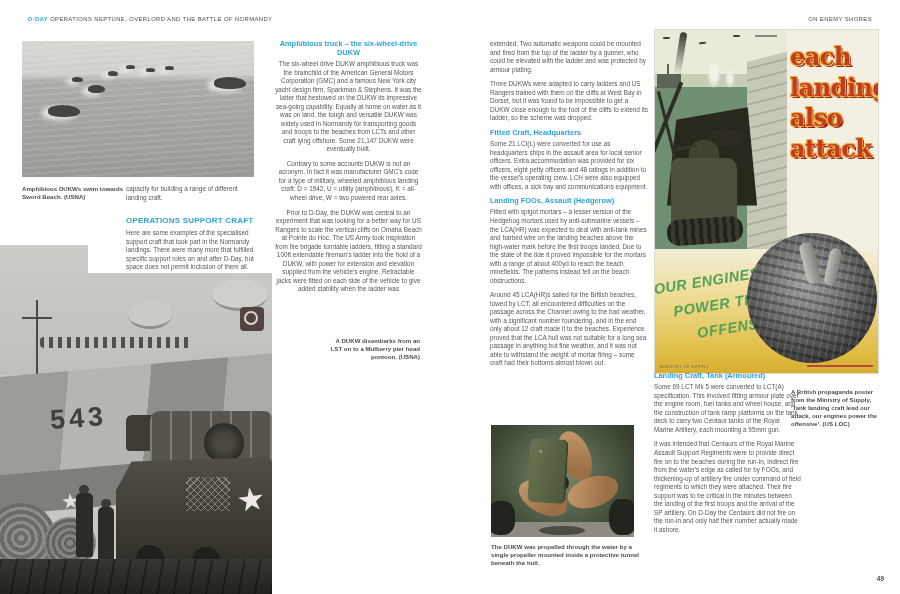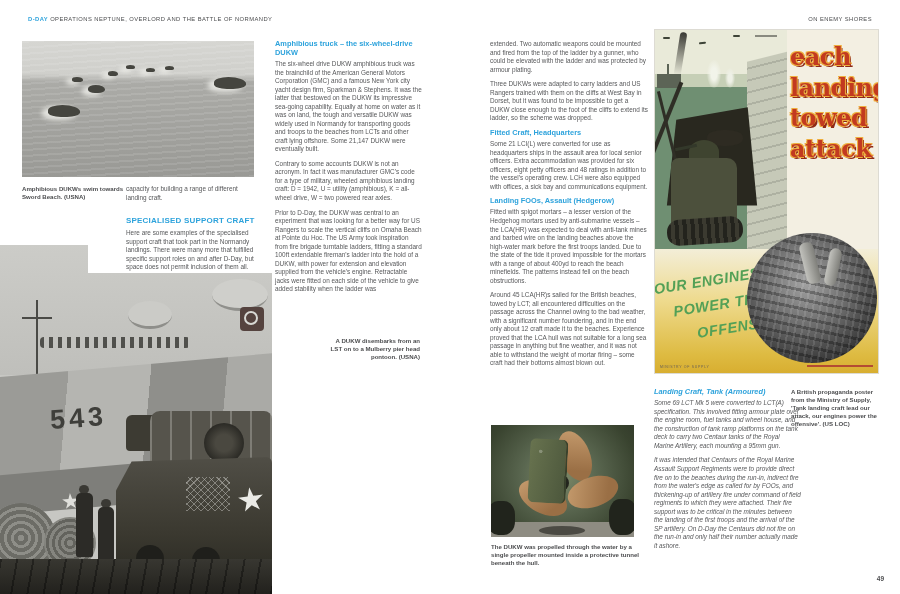--- a/index.html
+++ b/index.html
@@ -18,23 +18,23 @@
 
   
   .bodytext { font-size:6.4px; line-height:1.33; color:#57585a; }
   .bodytext p { margin-bottom:6px; }
   .h-blue { color:#2ea3dc; font-weight:bold; font-size:7.4px; line-height:1.2; margin-bottom:2.5px; }
   .h-blue-caps { color:#2ea3dc; font-weight:bold; font-size:8px; letter-spacing:.2px; margin-bottom:2.5px; }
   .caption { font-size:6.1px; line-height:1.3; font-weight:bold; color:#4c4d4f; }
 
   #col2 { left:126px; top:185px; width:134px; }
   #col2 .gap { height:8px; }
-  #col3 { left:275px; top:40px; width:147px; }
+  #col3 { left:275px; top:40px; width:147px;text-align:center; }
   #col4 { left:490px; top:40px; width:158px; }
-  #col5 { left:654px; top:388px; width:147px;font-style:italic; }
+  #col5 { left:654px; top:372px; width:147px; }
 
   #caption-sea { left:22px; top:185px; width:112px; }
   #caption-lst { left:328px; top:337px; width:92px; text-align:right; }
   #caption-prop { left:491px; top:543px; width:152px; }
   #caption-poster { left:791px; top:388px; width:96px; }
 
   
   #sea-photo { left:22px; top:41px; width:232px; height:136px; overflow:hidden;
     background:
       repeating-linear-gradient(176deg, rgba(255,255,255,.10) 0 2px, rgba(0,0,0,0) 2px 6px),
@@ -188,21 +188,21 @@
     <div class="blob" style="left:124px;top:27px;width:9px;height:4px;"></div>
     <div class="blob" style="left:143px;top:25px;width:9px;height:4px;"></div>
     <div class="blob" style="left:192px;top:36px;width:32px;height:12px;"></div>
   </div>
 
   <div id="caption-sea" class="abs caption">Amphibious DUKWs swim towards Sword Beach. (USNA)</div>
 
   <div id="col2" class="abs bodytext">
     <p>capacity for building a range of different landing craft.</p>
     <div class="gap"></div>
-    <div class="h-blue-caps">SPECIALISED SUPPORT CRAFT</div>
+    <div class="h-blue-caps">OPERATIONS SUPPORT CRAFT</div>
     <p>Here are some examples of the specialised support craft that took part in the Normandy landings. There were many more that fulfilled specific support roles on and after D-Day, but space does not permit inclusion of them all.</p>
   </div>
 
   <div id="col3" class="abs bodytext">
     <div class="h-blue">Amphibious truck – the six-wheel-drive DUKW</div>
     <p>The six-wheel drive DUKW amphibious truck was the brainchild of the American General Motors Corporation (GMC) and a famous New York city yacht design firm, Sparkman &amp; Stephens. It was the latter that bestowed on the DUKW its impressive sea-going capability. Equally at home on water as it was on land, the tough and versatile DUKW was widely used in Normandy for transporting goods and troops to the beaches from LCTs and other craft lying offshore. Some 21,147 DUKW were eventually built.</p>
     <p>Contrary to some accounts DUKW is not an acronym. In fact it was manufacturer GMC's code for a type of military, wheeled amphibious landing craft: D = 1942, U = utility (amphibious), K = all-wheel drive, W = two powered rear axles.</p>
     <p>Prior to D-Day, the DUKW was central to an experiment that was looking for a better way for US Rangers to scale the vertical cliffs on Omaha Beach at Pointe du Hoc. The US Army took inspiration from fire brigade turntable ladders, fitting a standard 100ft extendable fireman's ladder into the hold of a DUKW, with power for extension and elevation supplied from the vehicle's engine. Retractable jacks were fitted on each side of the vehicle to give added stability when the ladder was</p>
   </div>
 
@@ -279,21 +279,21 @@
       <div id="troops"></div>
       <div id="tank-turret"></div>
       <div id="tank-gun"></div>
       <div id="tank-body"></div>
       <div id="tank-tracks"></div>
     </div>
     <div id="poster-sig"></div>
     <div id="poster-words">
       <div class="poster-word">each</div>
       <div class="poster-word">landing</div>
-      <div class="poster-word">towed</div>
+      <div class="poster-word">also</div>
       <div class="poster-word">attack</div>
     </div>
     <div id="poster-band"></div>
     <div id="poster-slogan">
       <div>OUR ENGINES</div>
       <div class="slog2">POWER THE</div>
       <div class="slog3">OFFENSIVE</div>
     </div>
     <div id="engine-circle"></div>
     <div id="pipe1" class="pipe"></div>

